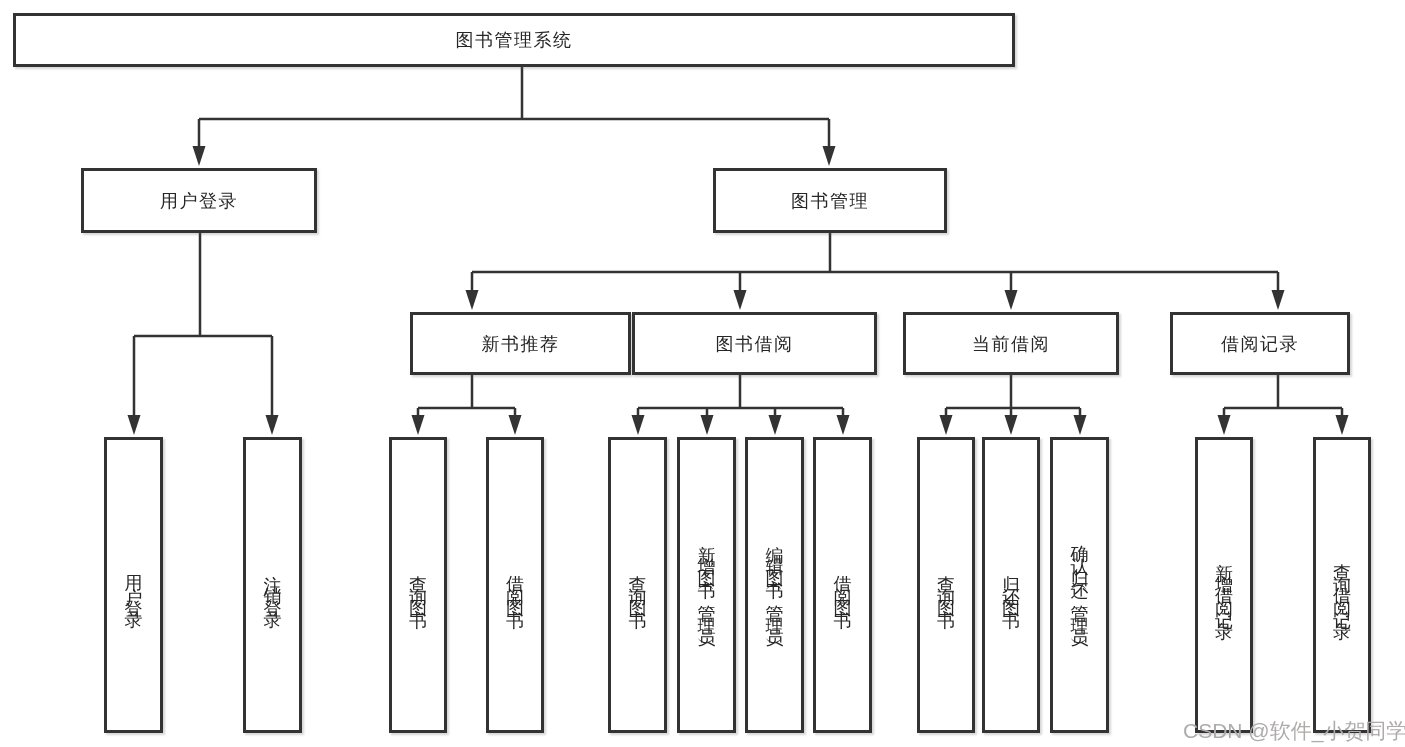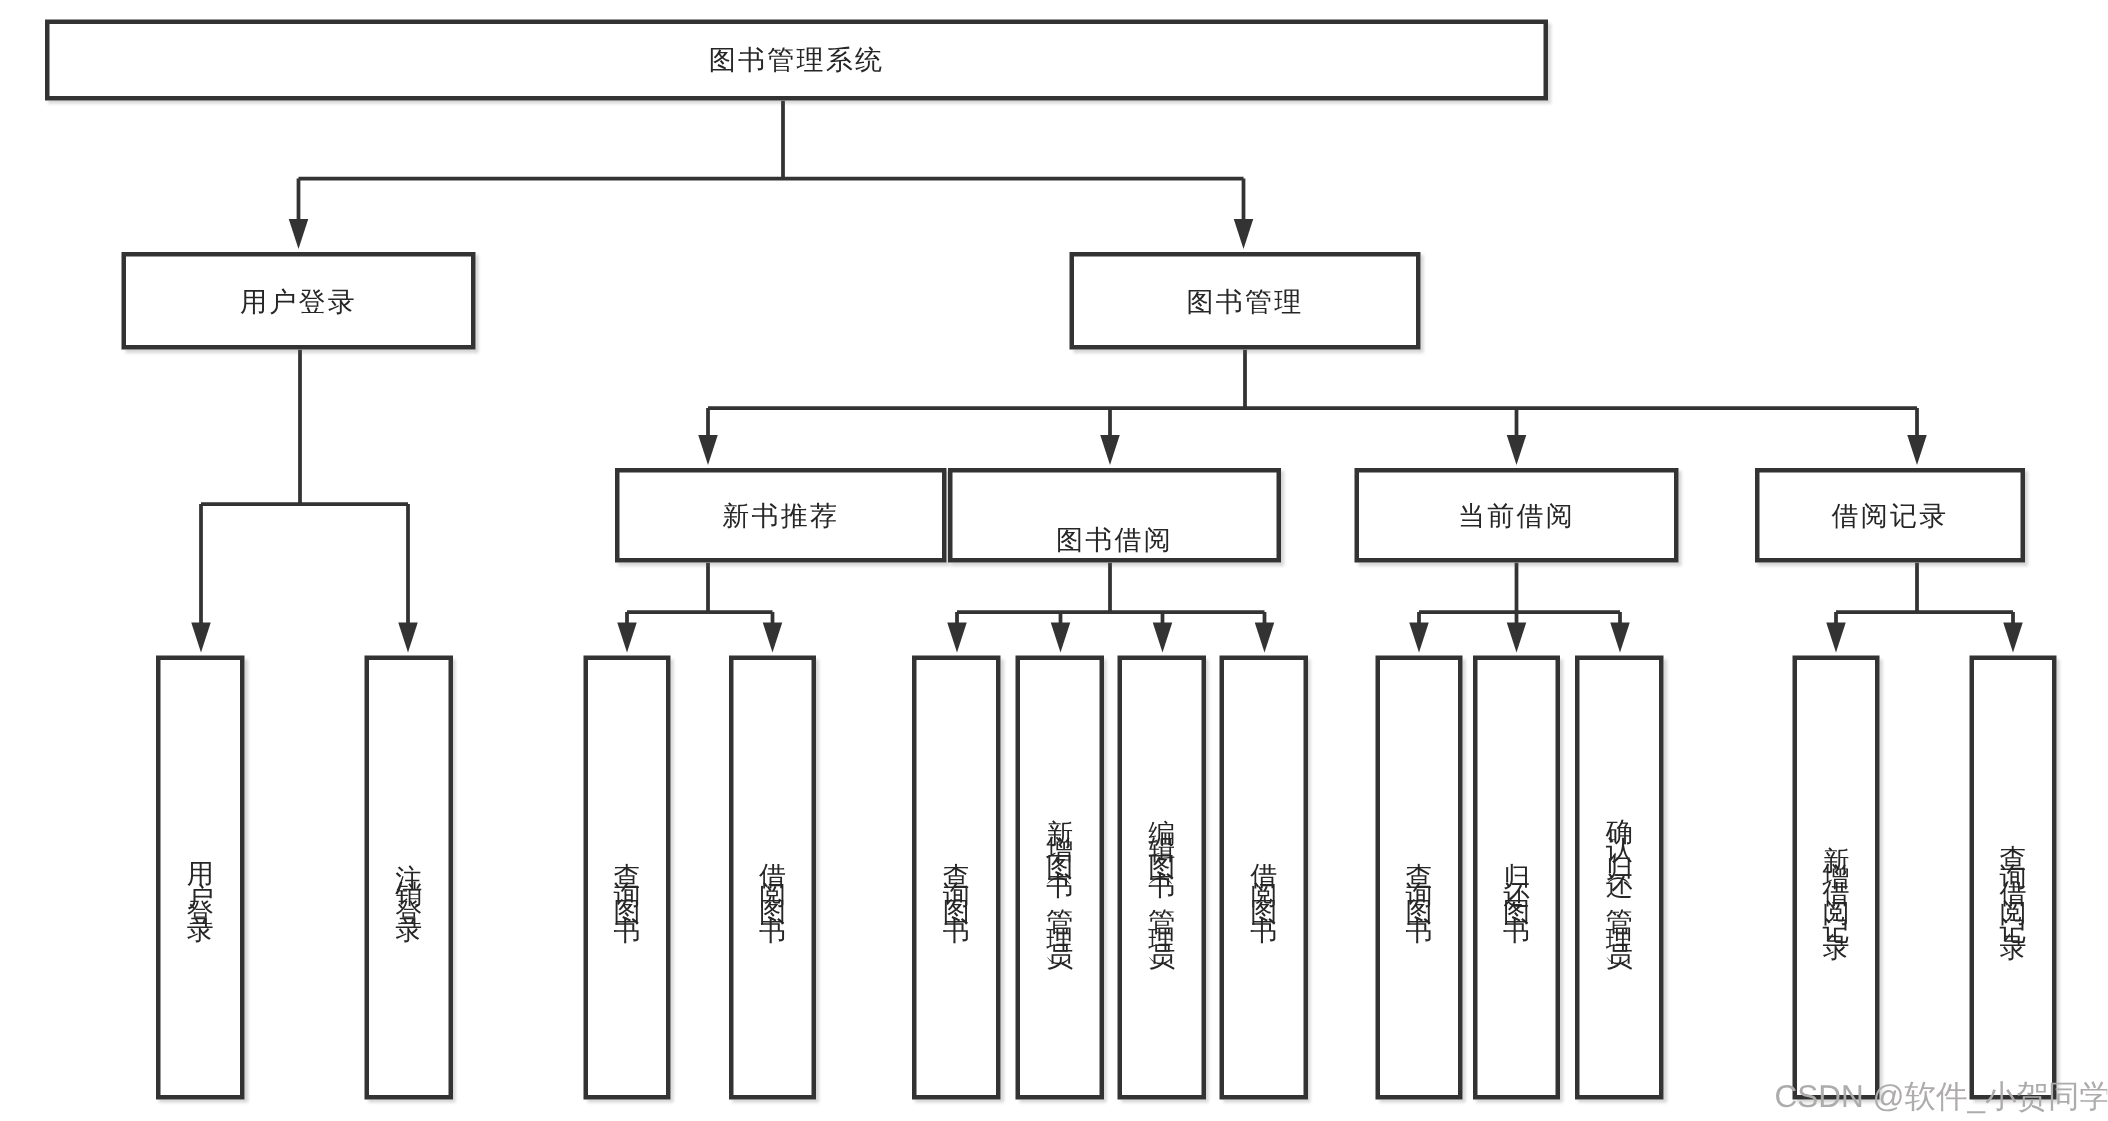--- a/index.html
+++ b/index.html
@@ -98,35 +98,35 @@
       <polygon points="768.5,415 781.5,415 775,435"></polygon>
       <polygon points="836.5,415 849.5,415 843,435"></polygon>
       <polygon points="939.5,415 952.5,415 946,435"></polygon>
       <polygon points="1004.5,415 1017.5,415 1011,435"></polygon>
       <polygon points="1073.5,415 1086.5,415 1080,435"></polygon>
       <polygon points="1217.5,415 1230.5,415 1224,435"></polygon>
       <polygon points="1335.5,415 1348.5,415 1342,435"></polygon>
     </g>
   </svg>
 
-  <div class="node" style="left:30px; top:13px; width:1002px; height:54px;">
+  <div class="node" style="left:13px; top:13px; width:1002px; height:54px;">
     <span class="hlabel">图书管理系统</span>
   </div>
 
   <div class="node l2" style="left:81px; width:236px;">
     <span class="hlabel">用户登录</span>
   </div>
   <div class="node l2" style="left:713px; width:234px;">
     <span class="hlabel">图书管理</span>
   </div>
 
   <div class="node l3" style="left:362px; width:221px;margin-left:48px;">
     <span class="hlabel">新书推荐</span>
   </div>
-  <div class="node l3" style="left:632px; width:222px;align-items:flex-end;">
+  <div class="node l3" style="left:632px; width:245px;">
     <span class="hlabel">图书借阅</span>
   </div>
   <div class="node l3" style="left:903px; width:216px;">
     <span class="hlabel">当前借阅</span>
   </div>
   <div class="node l3" style="left:1170px; width:180px;">
     <span class="hlabel">借阅记录</span>
   </div>
 
   <div class="node leaf" style="left:104px; width:59px;">

